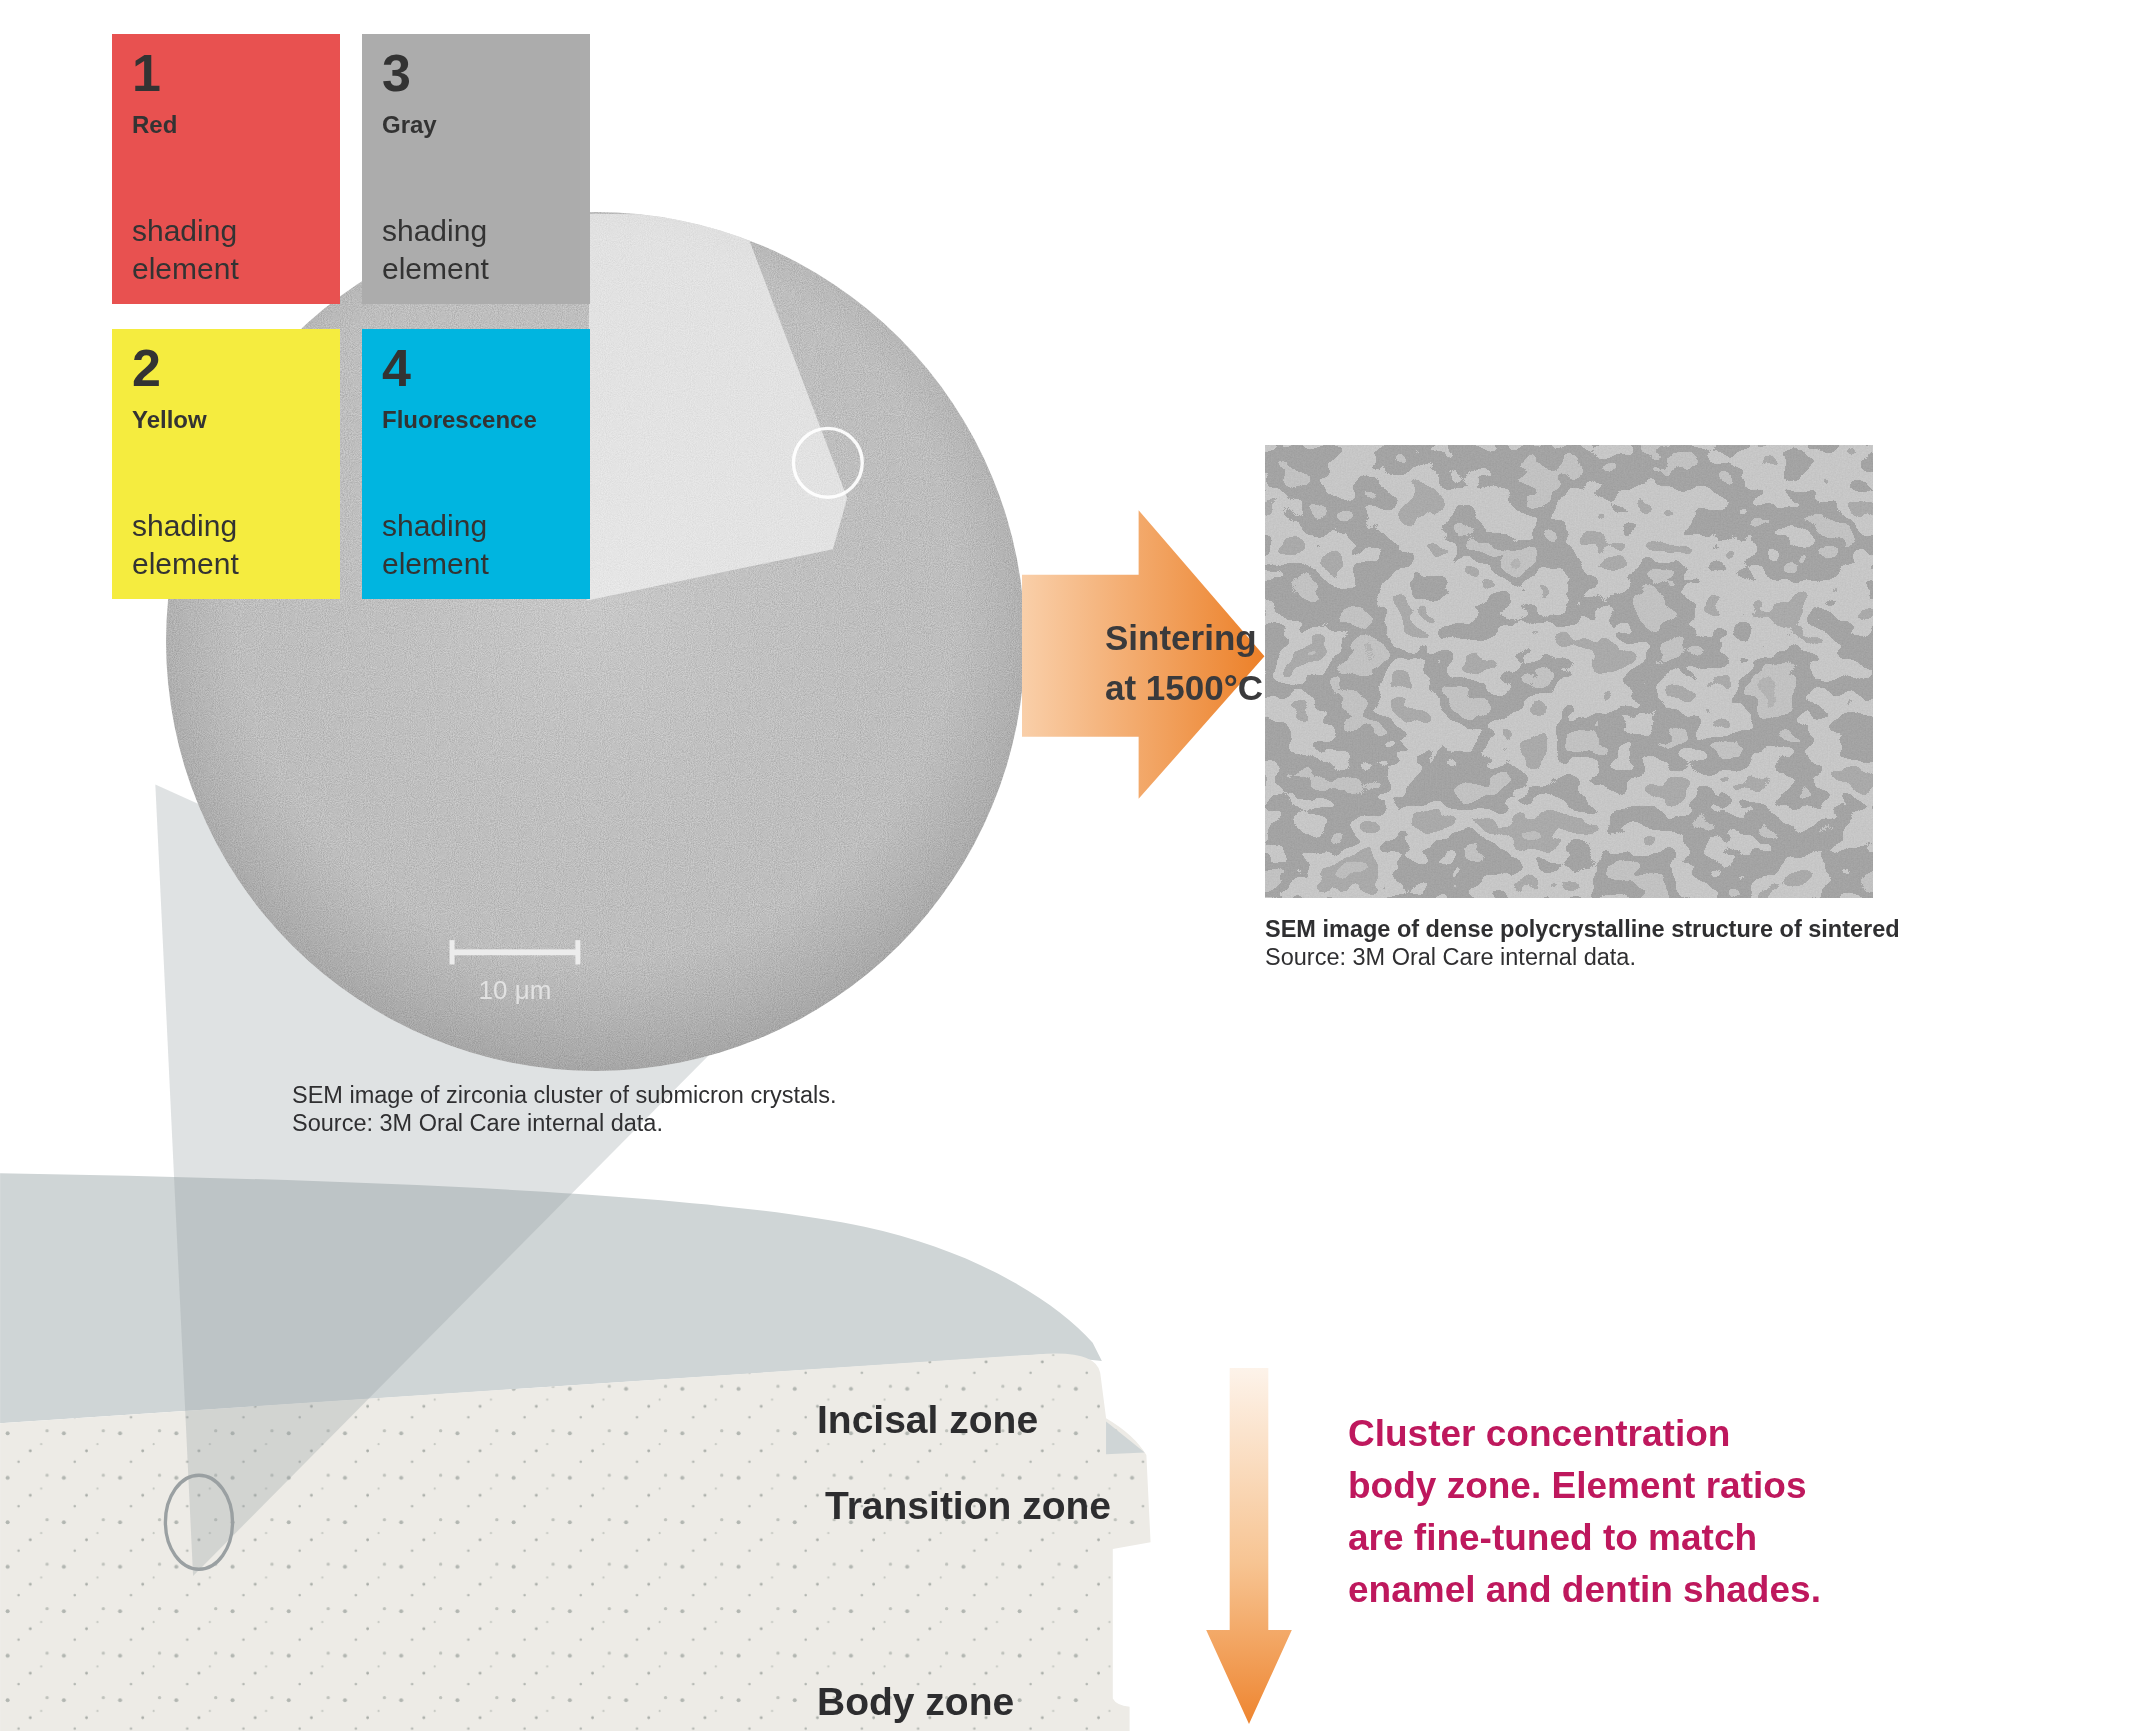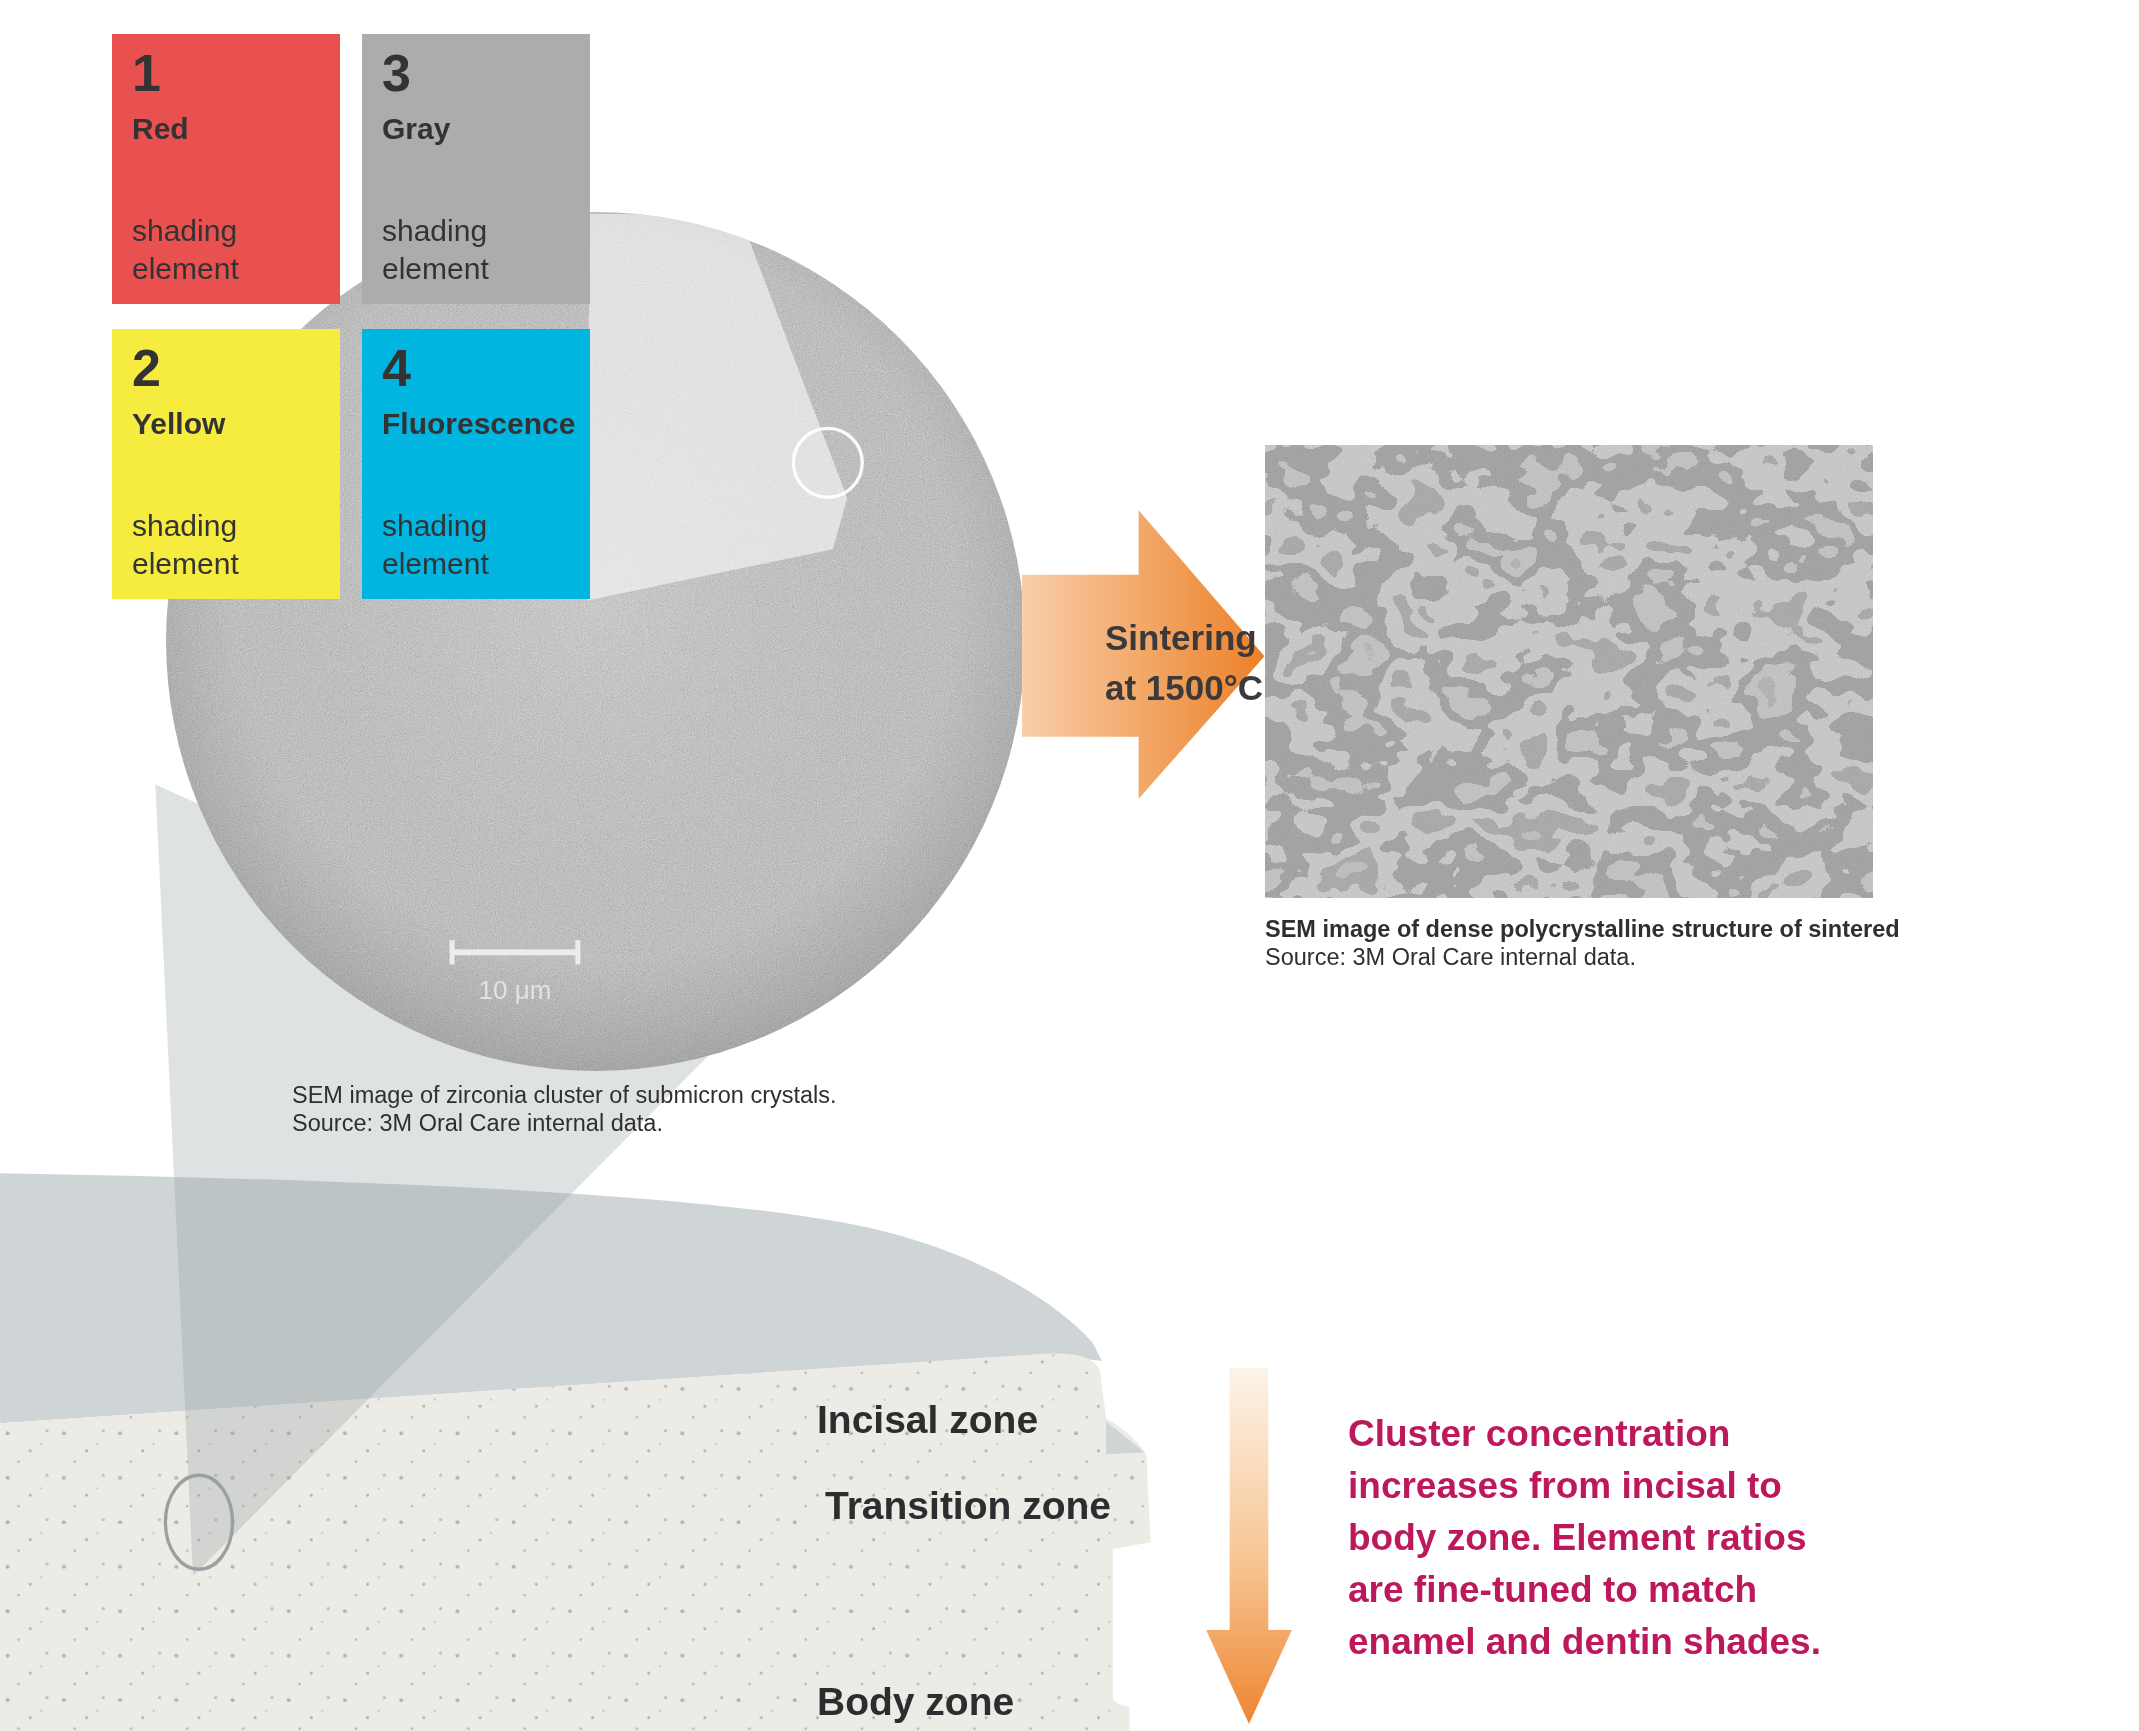--- a/index.html
+++ b/index.html
@@ -6,21 +6,21 @@
   .canvas{
     position:relative;width:2140px;height:1732px;background:#ffffff;overflow:hidden;
     font-family:"Liberation Sans", sans-serif;color:#333;
   }
   svg{display:block;}
   .abs{position:absolute;}
 
   
   .sq{position:absolute;width:228px;height:270px;}
   .sq .num{position:absolute;left:20px;top:13.4px;font-size:52px;font-weight:bold;line-height:1;color:#333;}
-  .sq .name{position:absolute;left:20px;top:77px;font-size:30px;font-weight:bold;line-height:1.2;color:#333;white-space:nowrap;}
+  .sq .name{position:absolute;left:20px;top:77px;font-size:24px;font-weight:bold;line-height:1.2;color:#333;white-space:nowrap;}
   .sq .desc{position:absolute;left:20px;top:178px;font-size:30px;font-weight:normal;line-height:38px;color:#333;width:143px;}
   #sq-red{left:112px;top:34px;}
   #sq-gray{left:362px;top:34px;}
   #sq-yellow{left:112px;top:329px;}
   #sq-cyan{left:362px;top:329px;}
 
   
   .sinter-label{position:absolute;left:1059px;top:613px;font-size:35px;font-weight:bold;line-height:50px;color:#3a3a3c;white-space:nowrap;margin-left:46px;}
 
   
@@ -187,20 +187,19 @@
         <stop offset="0%" stop-color="#fdf3ea"></stop>
         <stop offset="55%" stop-color="#f7c492"></stop>
         <stop offset="100%" stop-color="#ee8530"></stop>
       </linearGradient>
     </defs>
     <polygon points="28,0 74,0 74,312 102,312 51,424 0,312 28,312" fill="url(#arrD)"></polygon>
   </svg>
 
   <div class="annotation">
     <div>Cluster concentration</div>
-    <div>increases from incisal to</div>
     <div>body zone. Element ratios</div>
     <div>are fine-tuned to match</div>
     <div>enamel and dentin shades.</div>
   </div>
 
 </div>
 
 
 </body></html>

